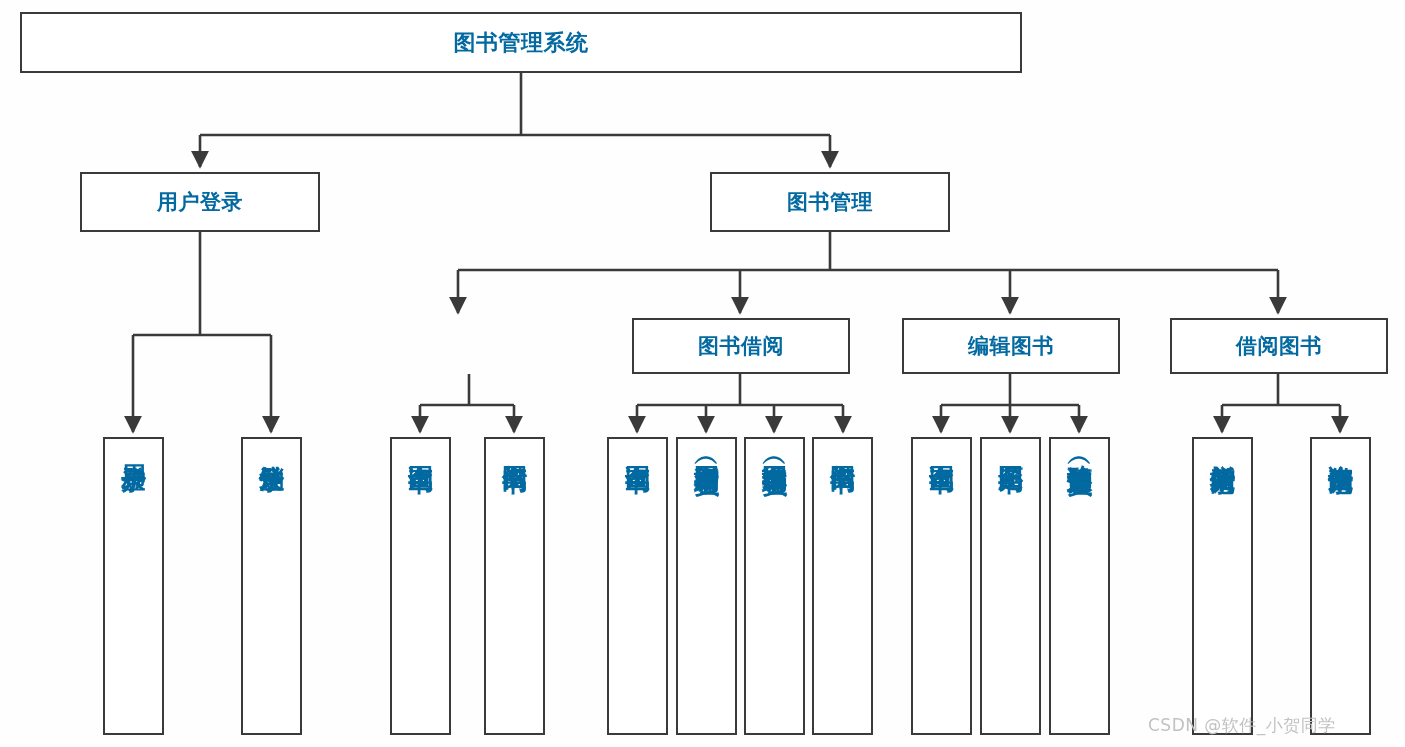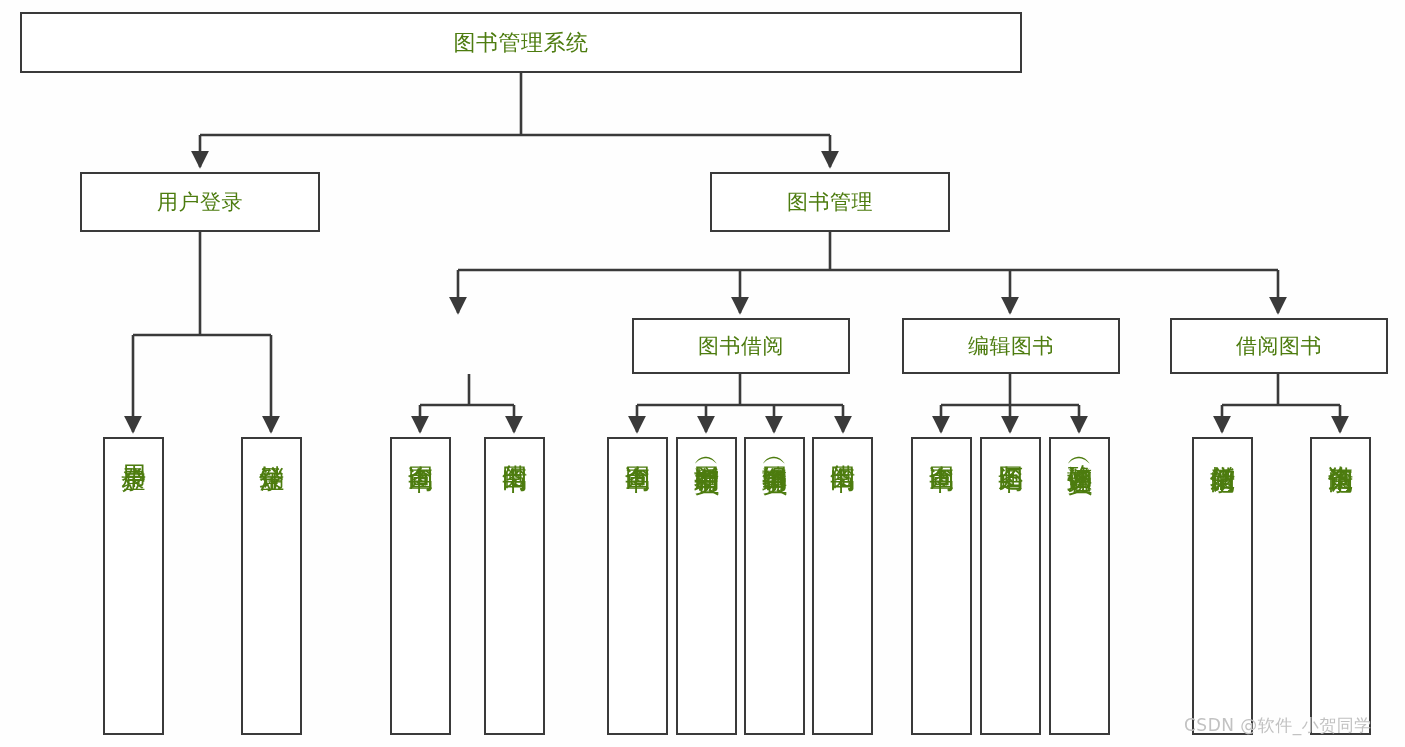--- a/index.html
+++ b/index.html
@@ -27,22 +27,23 @@
     pointer-events: none;
   }
   .node {
     position: absolute;
     box-sizing: border-box;
     background: #ffffff;
     border: 2px solid #3a3a3a;
     display: flex;
     align-items: center;
     justify-content: center;
-    color: #4d7c0f;
+    color: #0369a1;
     z-index: 2;
+    font-weight: bold;
   }
   .node .label {
     display: block;
     text-align: center;
     line-height: 1.18;
   }
   
   .node.horiz .label {
     font-size: 21px;
     letter-spacing: 0.5px;
@@ -63,21 +64,21 @@
     font-size: 25px;
     line-height: 1.02;
     letter-spacing: 1px;
     max-height: 286px;
   }
   .node.vert.tall .label {
     max-height: 288px;
   }
   #watermark {
     position: absolute;
-    left: 1184px;
+    left: 1148px;
     top: 714px;
     font-size: 17px;
     color: #c2c2c2;
     white-space: nowrap;
     z-index: 3;
     letter-spacing: 0.5px;
   }
 </style>
 </head>
 <body>

